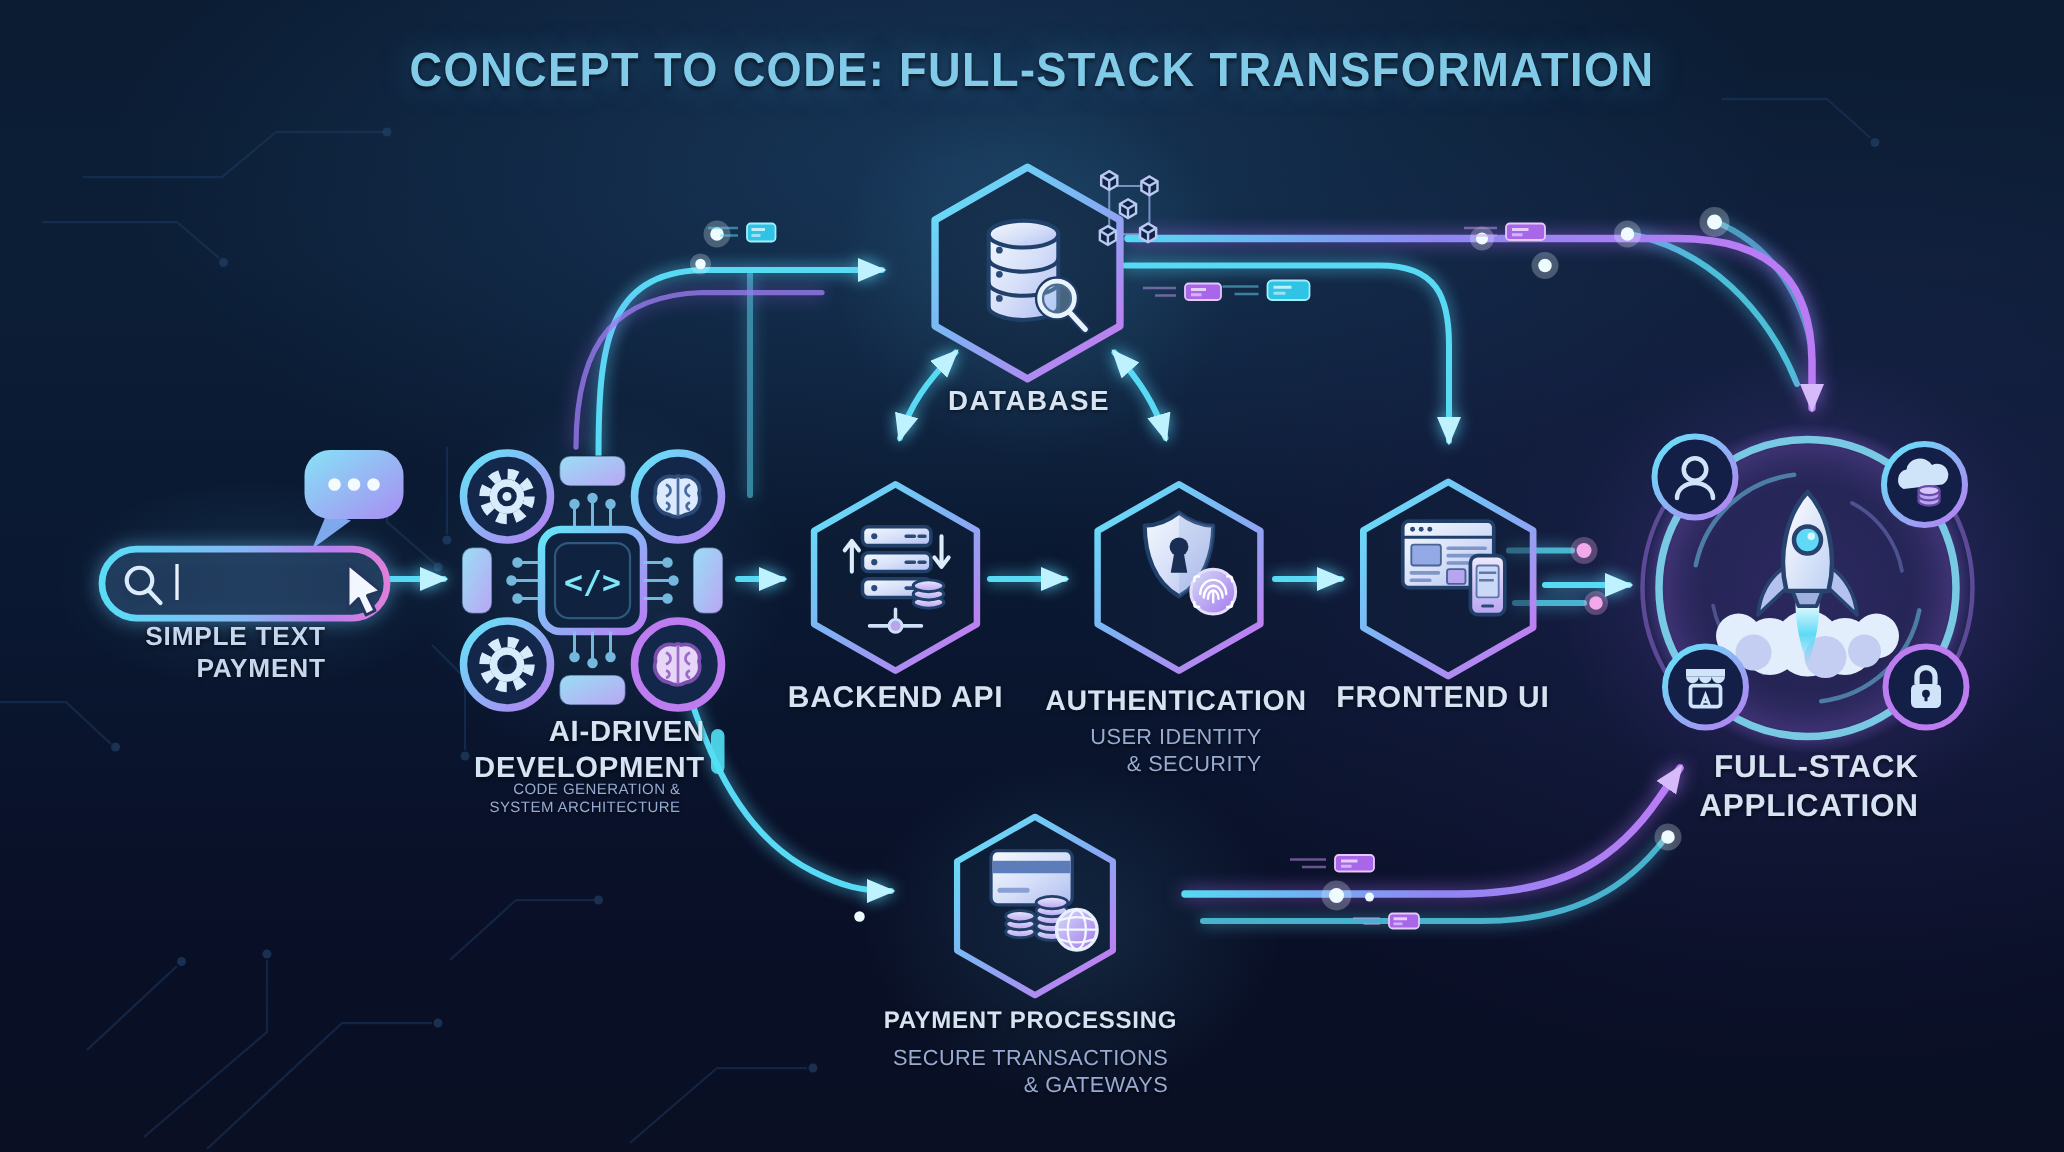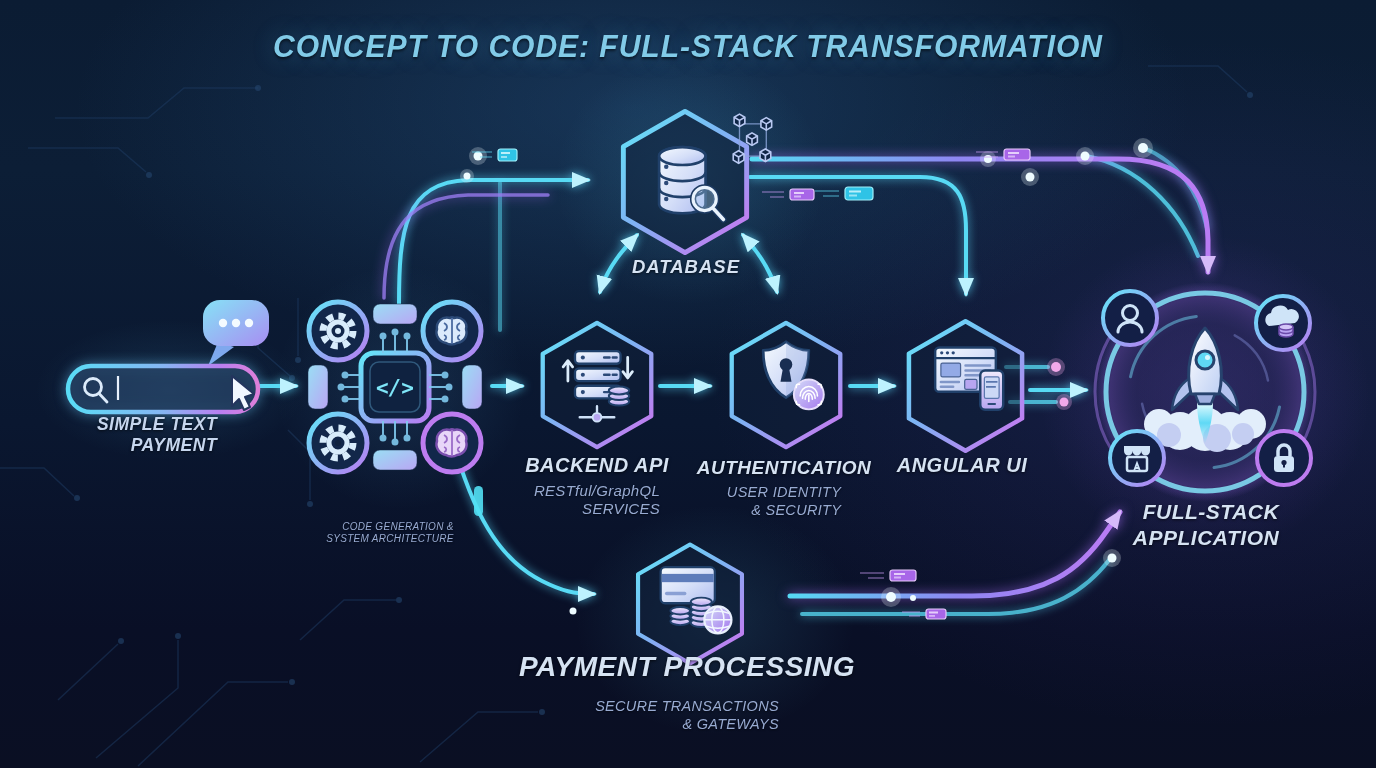--- a/index.html
+++ b/index.html
@@ -3,21 +3,20 @@
 <meta charset="utf-8">
 <style>
   html,body{margin:0;padding:0;background:#05070f;}
   .stage{
     position:relative;width:1376px;height:768px;overflow:hidden;
     font-family:"Liberation Sans",sans-serif;
     background:
       radial-gradient(900px 420px at 46% 14%, rgba(42,92,142,.38), rgba(0,0,0,0) 62%),
       radial-gradient(760px 520px at 88% 50%, rgba(72,52,142,.22), rgba(0,0,0,0) 66%),
       linear-gradient(180deg,#0b1c33 0%,#0c1e36 22%,#0a1730 55%,#090f26 82%,#0a0f23 100%);
-    font-style: italic;
   }
   svg.layer{position:absolute;overflow:visible;}
   .wires{position:absolute;left:0;top:0;}
   .gc{stroke:#58daf4;stroke-width:4;fill:none;stroke-linecap:round;filter:drop-shadow(0 0 5px rgba(90,215,250,.8));}
   .gp{fill:none;stroke-linecap:round;filter:drop-shadow(0 0 6px rgba(165,110,245,.75));}
   .bgtrace{stroke:#1e3c63;stroke-width:1.5;fill:none;opacity:.5;}
   .bgdot{fill:#24466e;opacity:.6;}
   .title{
     position:absolute;left:50%;top:28px;transform:translateX(-50%) scaleX(.94);
     font-size:32px;font-weight:bold;letter-spacing:1px;color:#82cbe8;white-space:nowrap;
@@ -315,20 +314,22 @@
       <path d="M61,83 H47 M61,95 H43 M61,107 H47" fill="none"></path>
         <circle cx="45" cy="83" r="2.5"></circle>
         <circle cx="41" cy="95" r="2.5"></circle>
         <circle cx="45" cy="107" r="2.5"></circle>
       <path d="M129,83 H143 M129,95 H147 M129,107 H143" fill="none"></path>
         <circle cx="145" cy="83" r="2.5"></circle>
         <circle cx="149" cy="95" r="2.5"></circle>
         <circle cx="145" cy="107" r="2.5"></circle>
     </g>
   </svg>
+  <div class="lbl h" style="left:393px;top:477px;font-size:19.5px">AI-DRIVEN
+DEVELOPMENT</div>
   <div class="lbl sub" style="left:390px;top:521px;font-size:10px">CODE GENERATION &amp;
 SYSTEM ARCHITECTURE</div>
 
   <svg class="layer" style="left:618px;top:106px" width="134" height="152" viewBox="0 0 150 170">
     <polygon points="75,6 144,45.5 144,124.5 75,164 6,124.5 6,45.5" fill="rgba(15,31,58,.5)" stroke="url(#hexg)" stroke-width="5.5" stroke-linejoin="round"></polygon>
     <g>
       <g stroke="#20406a" stroke-width="3" fill="url(#icong)">
         <path d="M46,56 a26,10 0 0 1 52,0 v54 a26,10 0 0 1 -52,0 z"></path>
         <ellipse cx="72" cy="56" rx="26" ry="10"></ellipse>
         <path d="M46,74 a26,10 0 0 0 52,0" fill="none"></path>
@@ -397,22 +398,20 @@
       <ellipse cx="103" cy="106" rx="13" ry="5"></ellipse>
         <ellipse cx="103" cy="99" rx="13" ry="5"></ellipse>
         <ellipse cx="103" cy="92" rx="13" ry="5"></ellipse>
     </g>
     <g stroke="#cfe2f8" stroke-width="3" stroke-linecap="round">
       <path d="M75,112 V119 M53,126 H97" fill="none"></path>
         <circle cx="75" cy="126" r="5.5" fill="#b7a5f0" stroke-width="2.5"></circle>
     </g>
   </svg>
   <div class="lbl h" style="left:597px;top:453px;font-size:20px">BACKEND API</div>
-  <div class="lbl sub" style="left:597px;top:482px;font-size:15px">RESTful/GraphQL
-SERVICES</div>
 
   <svg class="layer" style="left:727px;top:318px" width="118" height="134" viewBox="0 0 150 170">
     <polygon points="75,6 144,45.5 144,124.5 75,164 6,124.5 6,45.5" fill="rgba(15,31,58,.5)" stroke="url(#hexg)" stroke-width="5.5" stroke-linejoin="round"></polygon>
     <g>
       <path d="M75,30 C84,37 95,41 104,41 C104,65 96,89 75,101 C54,89 46,65 46,41 C55,41 66,37 75,30 Z" fill="url(#icong)" stroke="#20406a" stroke-width="3.5" stroke-linejoin="round"></path>
       <path d="M75,30 C84,37 95,41 104,41 C104,65 96,89 75,101 Z" fill="rgba(140,165,220,.25)"></path>
       <circle cx="75" cy="59" r="8" fill="#192e52"></circle>
         <path d="M71,64 L79,64 L82,81 L68,81 Z" fill="#192e52"></path>
     </g>
     <g transform="translate(104,97)">
@@ -444,21 +443,21 @@
       </g>
       <rect x="74" y="77" width="15" height="12" rx="2" fill="#b7a5f0" stroke="#4a6394" stroke-width="1.5"></rect>
     </g>
     <g>
       <rect x="93" y="66" width="28" height="48" rx="6" fill="url(#lavg)" stroke="#20406a" stroke-width="3"></rect>
       <rect x="98" y="74" width="18" height="26" rx="2" fill="#ccd9f6" stroke="#5a77ae" stroke-width="1.5"></rect>
       <path d="M100,80 H114 M100,86 H112" stroke="#5a77ae" stroke-width="2" fill="none"></path>
       <line x1="103" y1="107" x2="111" y2="107" stroke="#2c4a78" stroke-width="2.5" stroke-linecap="round"></line>
     </g>
   </svg>
-  <div class="lbl h" style="left:962px;top:453px;font-size:20px">ANGULAR UI</div>
+  <div class="lbl h" style="left:962px;top:453px;font-size:20px">FRONTEND UI</div>
 
   <svg class="layer" style="left:624px;top:540px" width="132" height="128" viewBox="0 0 150 170">
     <polygon points="75,6 144,45.5 144,124.5 75,164 6,124.5 6,45.5" fill="rgba(15,31,58,.5)" stroke="url(#hexg)" stroke-width="5.5" stroke-linejoin="round"></polygon>
     <g>
       <rect x="36" y="36" width="72" height="48" rx="6" fill="url(#icong)" stroke="#20406a" stroke-width="3"></rect>
       <rect x="37.5" y="45" width="69" height="11" fill="#5d7cba"></rect>
       <line x1="44" y1="71" x2="68" y2="71" stroke="#8aa0d4" stroke-width="4.5" stroke-linecap="round"></line>
     </g>
     <g fill="url(#lavg)" stroke="#20406a" stroke-width="2.5">
       <ellipse cx="62" cy="108" rx="13" ry="5"></ellipse>
@@ -469,21 +468,21 @@
         <ellipse cx="90" cy="96" rx="14" ry="5.5"></ellipse>
         <ellipse cx="90" cy="89" rx="14" ry="5.5"></ellipse>
         <ellipse cx="90" cy="82" rx="14" ry="5.5"></ellipse>
     </g>
     <g transform="translate(112,106)">
       <circle r="18" fill="url(#fpg)" stroke="#e8effc" stroke-width="3"></circle>
       <ellipse rx="8" ry="17.2" fill="none" stroke="#f2f7ff" stroke-width="2"></ellipse>
       <path d="M-17.5,0 H17.5 M-15,-8.5 Q0,-14 15,-8.5 M-15,8.5 Q0,14 15,8.5" stroke="#f2f7ff" stroke-width="2" fill="none"></path>
     </g>
   </svg>
-  <div class="lbl h" style="left:687px;top:650px;font-size:28px">PAYMENT PROCESSING</div>
+  <div class="lbl h" style="left:687px;top:671px;font-size:16px">PAYMENT PROCESSING</div>
   <div class="lbl sub" style="left:687px;top:698px;font-size:14.5px">SECURE TRANSACTIONS
 &amp; GATEWAYS</div>
 
   <svg class="layer" style="left:1083px;top:270px" width="245" height="245" viewBox="0 0 245 245">
     <circle cx="122" cy="122" r="110" fill="url(#cirg)"></circle>
     <circle cx="122" cy="122" r="97" fill="rgba(30,30,70,.35)"></circle>
     <circle cx="122" cy="122" r="99" fill="none" stroke="#7fd9f0" stroke-width="5" stroke-dasharray="116,39.5" stroke-dashoffset="58" stroke-linecap="round" opacity=".9"></circle>
     <circle cx="122" cy="122" r="110" fill="none" stroke="#a87cf2" stroke-width="3" stroke-dasharray="172,173.6" stroke-dashoffset="100" stroke-linecap="round" opacity=".45"></circle>
     <circle cx="122" cy="122" r="76" fill="none" stroke="#6fd2ee" stroke-width="3" stroke-dasharray="95,143.75" stroke-dashoffset="-15" stroke-linecap="round" opacity=".5"></circle>
     <circle cx="122" cy="122" r="64" fill="none" stroke="#8f9ae8" stroke-width="2.5" stroke-dasharray="58,143" stroke-dashoffset="70" stroke-linecap="round" opacity=".38"></circle>

